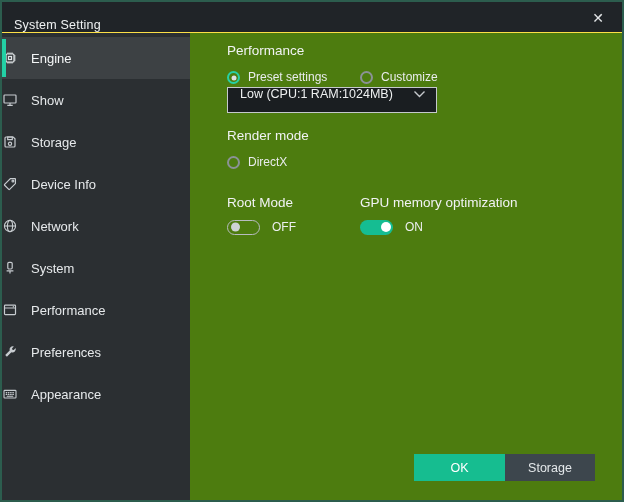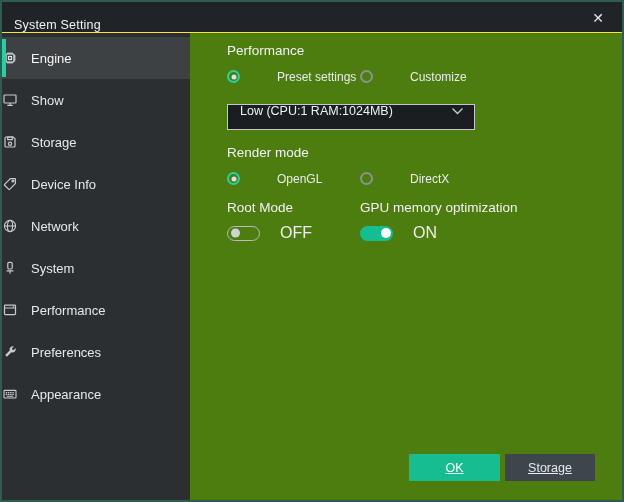--- a/index.html
+++ b/index.html
@@ -82,51 +82,51 @@
     font-size:13.5px;
     color:#f1f3f4;
     line-height:18px;
   }
   .row2 {
     display:grid;
     grid-template-columns:133px auto;
     align-items:center;
   }
   .radio-row { margin-top:9px; height:16px; }
-  .radio-opt { display:flex; align-items:flex-start; cursor:pointer;gap:29px; }
+  .radio-opt { display:flex; align-items:flex-end; cursor:pointer; }
   .radio {
     width:13px; height:13px; border-radius:50%;
     border:2px solid #8b9296;
     position:relative; flex:0 0 13px;
     background:#20252
 
 8;
   }
   .radio.selected { border-color:#27d1a5; }
   .radio.selected::after {
     content:"";
     position:absolute; top:50%; left:50%;
     width:5px; height:5px; border-radius:50%;
     background:#dde1e3;
     transform:translate(-50%,-50%);
   }
   .radio-lbl { margin-left:8px; font-size:12px; color:#e9eced; }
   .dropdown {
-    margin-top:19px;
-    width:248px; height:26px;
+    margin-top:2px;
+    width:210px; height:26px;
     background:#1a1e21;
     border:1px solid #c5c9cc;
     display:flex; align-items:center;
     padding:0 10px 12px 12px;
     cursor:pointer;
   }
   .dropdown .dd-value { flex:1; font-size:12.5px; color:#eef0f1; }
   .dropdown .chev { color:#c5c9cc; display:flex; }
   .gap-lg { margin-top:14px; }
-  .label-row { margin-top:12px; }
+  .label-row { margin-top:24px; }
   .label-row .section-title { line-height:18px; }
   .toggle-row { margin-top:7px; height:16px; }
   .toggle-wrap { display:flex; align-items:center; }
   .toggle {
     position:relative;
     width:33px; height:15px;
     border-radius:8px;
     cursor:pointer;
   }
   .toggle.off { border:1.5px solid #b7bcc0; background:transparent; }
@@ -134,25 +134,25 @@
     position:absolute; left:3px; top:50%; transform:translateY(-50%);
     width:9px; height:9px; border-radius:50%;
     background:#ced3d6;
   }
   .toggle.on { background:#15bd92; }
   .toggle.on .knob {
     position:absolute; right:2.5px; top:50%; transform:translateY(-50%);
     width:10px; height:10px; border-radius:50%;
     background:#ffffff;
   }
-  .toggle-state { margin-left:20px; font-size:16px; color:#eceff0; }
+  .toggle-state { margin-left:12px; font-size:12px; color:#eceff0; }
   
   .footer {
     position:absolute; right:27px; bottom:19px;
-    display:flex; gap:5px;text-decoration:underline;
+    display:flex; 
   }
   .btn {
     height:27px;
     display:flex; align-items:center; justify-content:center;
     font-size:12.5px;
     cursor:pointer;
     border:none;
     font-family:"Liberation Sans", sans-serif;
   }
   .btn-ok { width:91px; background:#16bd90; color:#ffffff; }
@@ -284,24 +284,20 @@
       <span class="chev">
         <svg width="13" height="8" viewBox="0 0 13 8" fill="none" stroke="currentColor" stroke-width="1.4">
           <path d="M1.5 1.5 6.5 6.5 11.5 1.5"></path>
         </svg>
       </span>
     </div>
 
     <div class="section-title gap-lg">Render mode</div>
 
     <div class="row2 radio-row">
-      <div class="radio-opt">
-        <span class="radio selected"></span>
-        <span class="radio-lbl">OpenGL</span>
-      </div>
       <div class="radio-opt">
         <span class="radio"></span>
         <span class="radio-lbl">DirectX</span>
       </div>
     </div>
 
     <div class="row2 label-row">
       <div class="section-title">Root Mode</div>
       <div class="section-title">GPU memory optimization</div>
     </div>

